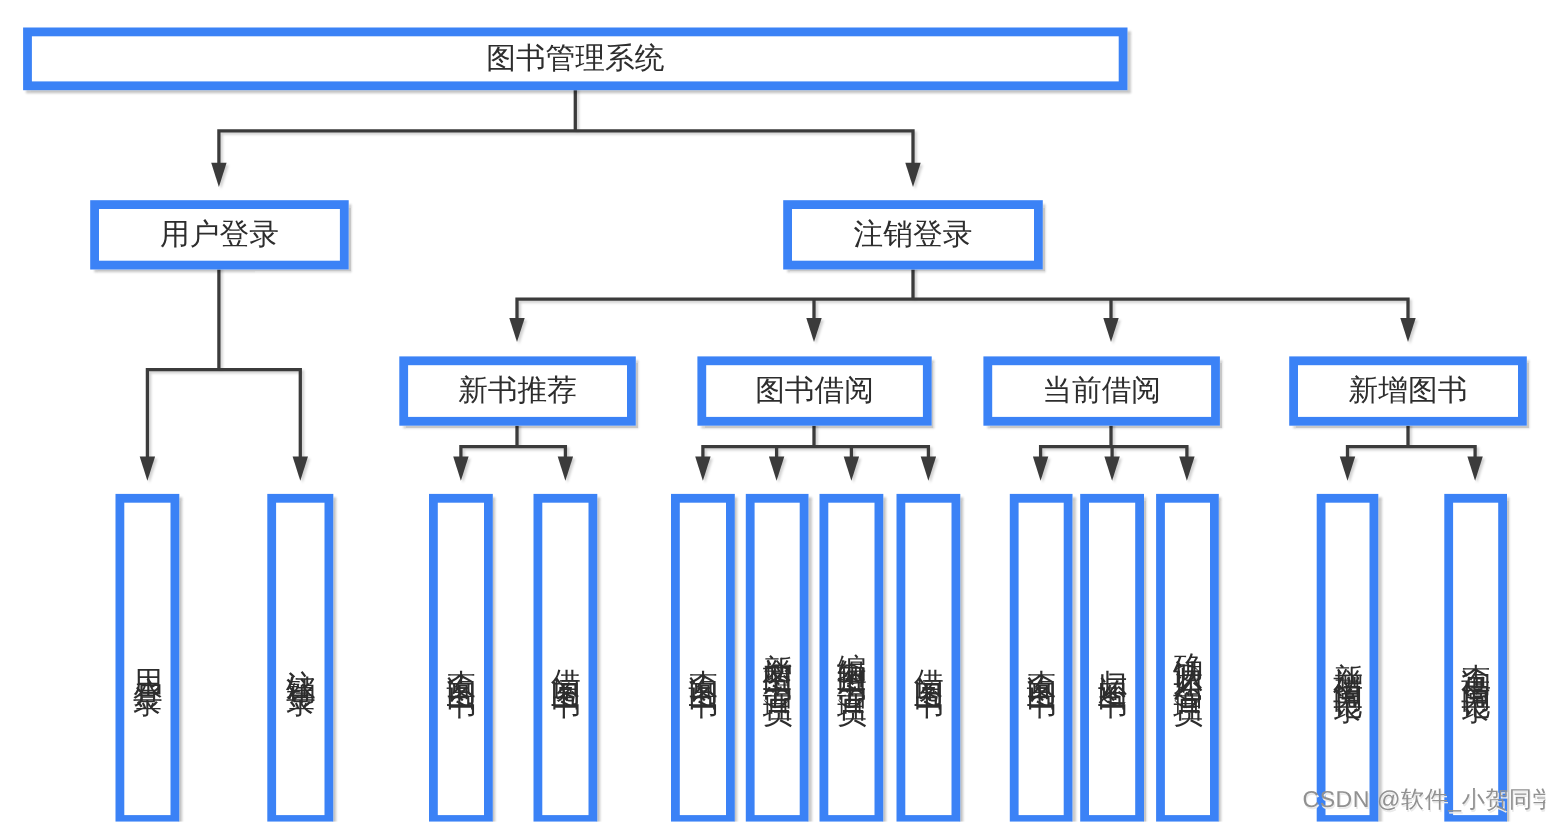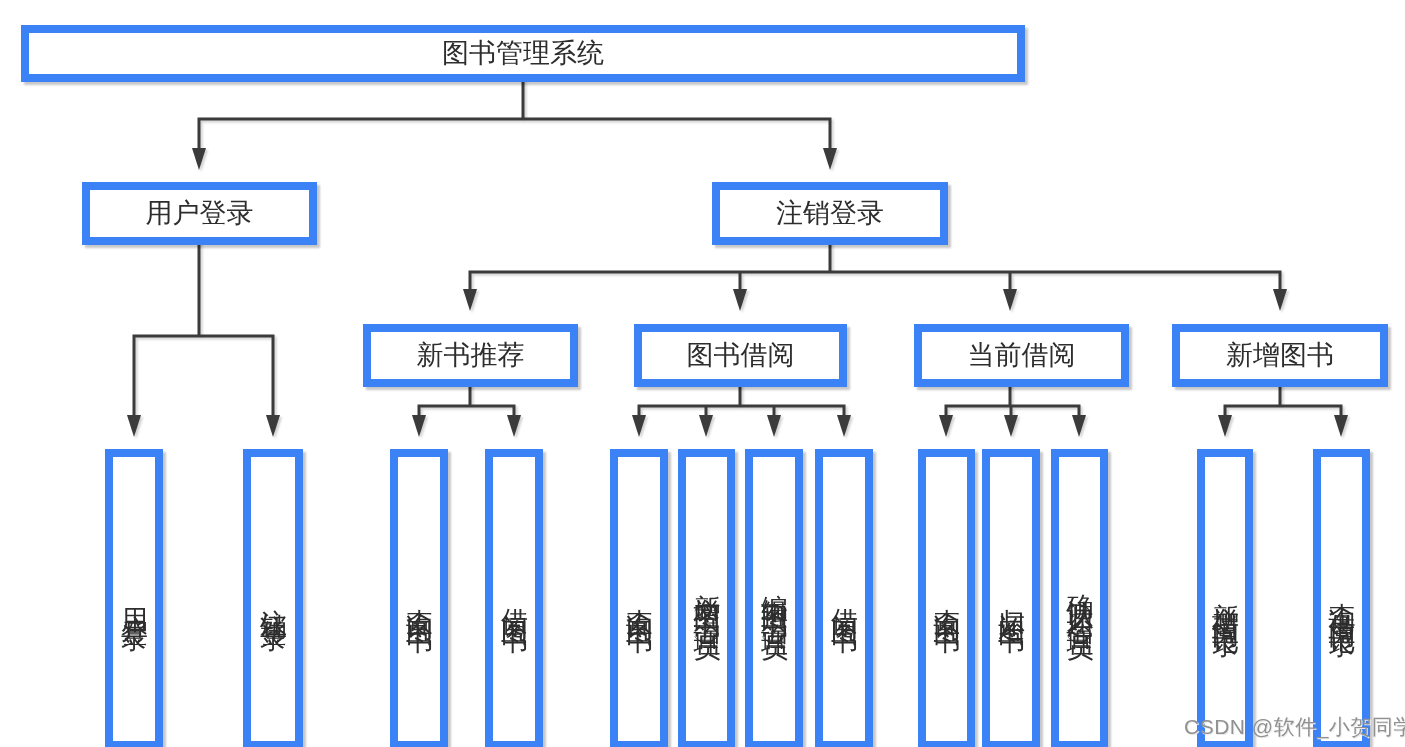--- a/index.html
+++ b/index.html
@@ -112,21 +112,21 @@
   <div class="node" style="left:712px; top:170px; width:236px; height:63px;">
     <span>注销登录</span>
   </div>
 
   <div class="node" style="left:363px; top:312px; width:215px; height:63px;">
     <span>新书推荐</span>
   </div>
   <div class="node" style="left:634px; top:312px; width:213px; height:63px;">
     <span>图书借阅</span>
   </div>
-  <div class="node" style="left:914px; top:312px; width:215px; height:63px;">
+  <div class="node" style="left:894px; top:312px; width:215px; height:63px;">
     <span>当前借阅</span>
   </div>
   <div class="node" style="left:1172px; top:312px; width:216px; height:63px;">
     <span>新增图书</span>
   </div>
 
   <div class="node leaf" style="left:105px; width:58px;">
     <span>用户登录</span>
   </div>
   <div class="node leaf" style="left:243px; width:60px;">

